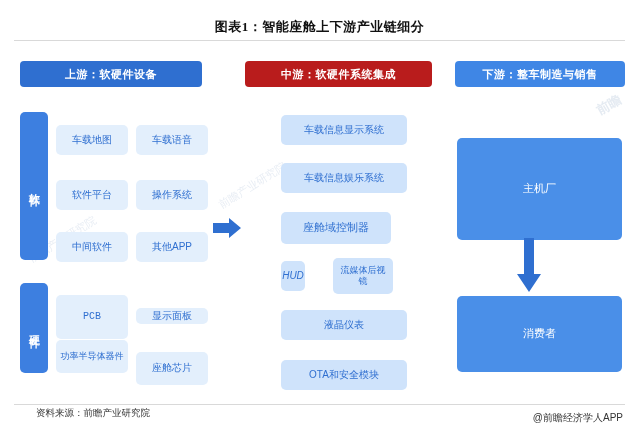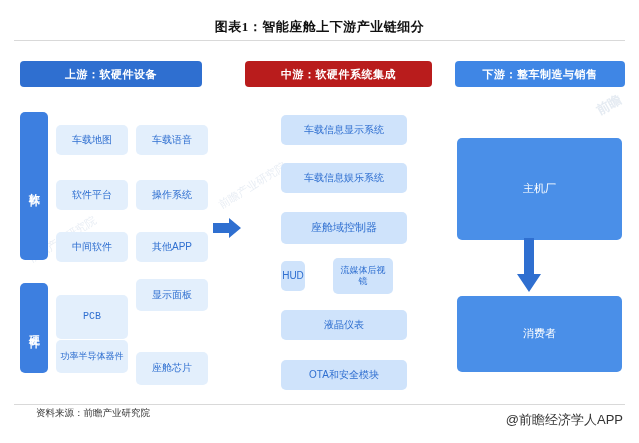--- a/index.html
+++ b/index.html
@@ -16,21 +16,21 @@
   }
   .hrule{
     position:absolute;left:14px;width:611px;height:1px;background:#d9d9d9;
   }
   .hrule.top{top:40px;}
   .hrule.bottom{top:404px;}
   .footer-left{
     position:absolute;left:16px;top:407px;font-size:9.5px;color:#333;margin-left:20px;
   }
   .footer-right{
-    position:absolute;right:16px;top:411px;font-size:13px;color:#333;
+    position:absolute;right:16px;top:411px;font-size:10px;color:#333;
   }
 
   
   .hdr{
     position:absolute;height:26px;border-radius:4px;
     background:#2f6fd0;color:#fff;font-size:11px;font-weight:bold;
     display:flex;align-items:center;justify-content:center;
     letter-spacing:0.5px;
   }
   .hdr.up{left:20px;top:61px;width:182px;}
@@ -98,34 +98,34 @@
 </div>
 
 <div class="node" style="left:56px;top:125px;width:72px;height:30px;">车载地图</div>
 <div class="node" style="left:136px;top:125px;width:72px;height:30px;">车载语音</div>
 <div class="node" style="left:56px;top:180px;width:72px;height:30px;">软件平台</div>
 <div class="node" style="left:136px;top:180px;width:72px;height:30px;">操作系统</div>
 <div class="node" style="left:56px;top:232px;width:72px;height:30px;">中间软件</div>
 <div class="node" style="left:136px;top:232px;width:72px;height:30px;">其他APP</div>
 
 <div class="node" style="left:56px;top:295px;width:72px;height:44px;font-family:Liberation Mono, monospace;">PCB</div>
-<div class="node" style="left:136px;top:279px;width:72px;height:32px;">显示面板</div>
+<div class="node" style="left:136px;top:308px;width:72px;height:16px;">显示面板</div>
 <div class="node" style="left:56px;top:340px;width:72px;height:33px;font-size:9px;">功率半导体器件</div>
 <div class="node" style="left:136px;top:340px;width:72px;height:33px;margin-top:12px;">座舱芯片</div>
 
 <div class="arrow-right">
   <svg width="28" height="20" viewBox="0 0 28 20">
     <polygon points="0,5 16,5 16,0 28,10 16,20 16,15 0,15" fill="#2f6fd0"></polygon>
   </svg>
 </div>
 
 <div class="node blue" style="left:281px;top:115px;width:126px;height:30px;">车载信息显示系统</div>
 <div class="node blue" style="left:281px;top:163px;width:126px;height:30px;">车载信息娱乐系统</div>
-<div class="node blue" style="left:281px;top:212px;width:126px;height:32px;font-size:11px;">座舱域控制器</div>
-<div class="node blue" style="left:281px;top:261px;width:24px;height:30px;">HUD</div>
+<div class="node blue" style="left:281px;top:212px;width:110px;height:32px;font-size:11px;">座舱域控制器</div>
+<div class="node blue" style="left:281px;top:261px;width:24px;height:30px;font-style:italic;">HUD</div>
 <div class="node blue" style="left:333px;top:258px;width:60px;height:36px;font-size:9px;">流媒体后视镜</div>
 <div class="node blue" style="left:281px;top:310px;width:126px;height:30px;">液晶仪表</div>
 <div class="node blue" style="left:281px;top:360px;width:126px;height:30px;">OTA和安全模块</div>
 
 <div class="node deep" style="left:457px;top:138px;width:165px;height:102px;">主机厂</div>
 <div class="arrow-down">
   <svg width="24" height="54" viewBox="0 0 24 54">
     <polygon points="7,0 17,0 17,36 24,36 12,54 0,36 7,36" fill="#2f6fd0"></polygon>
   </svg>
 </div>

